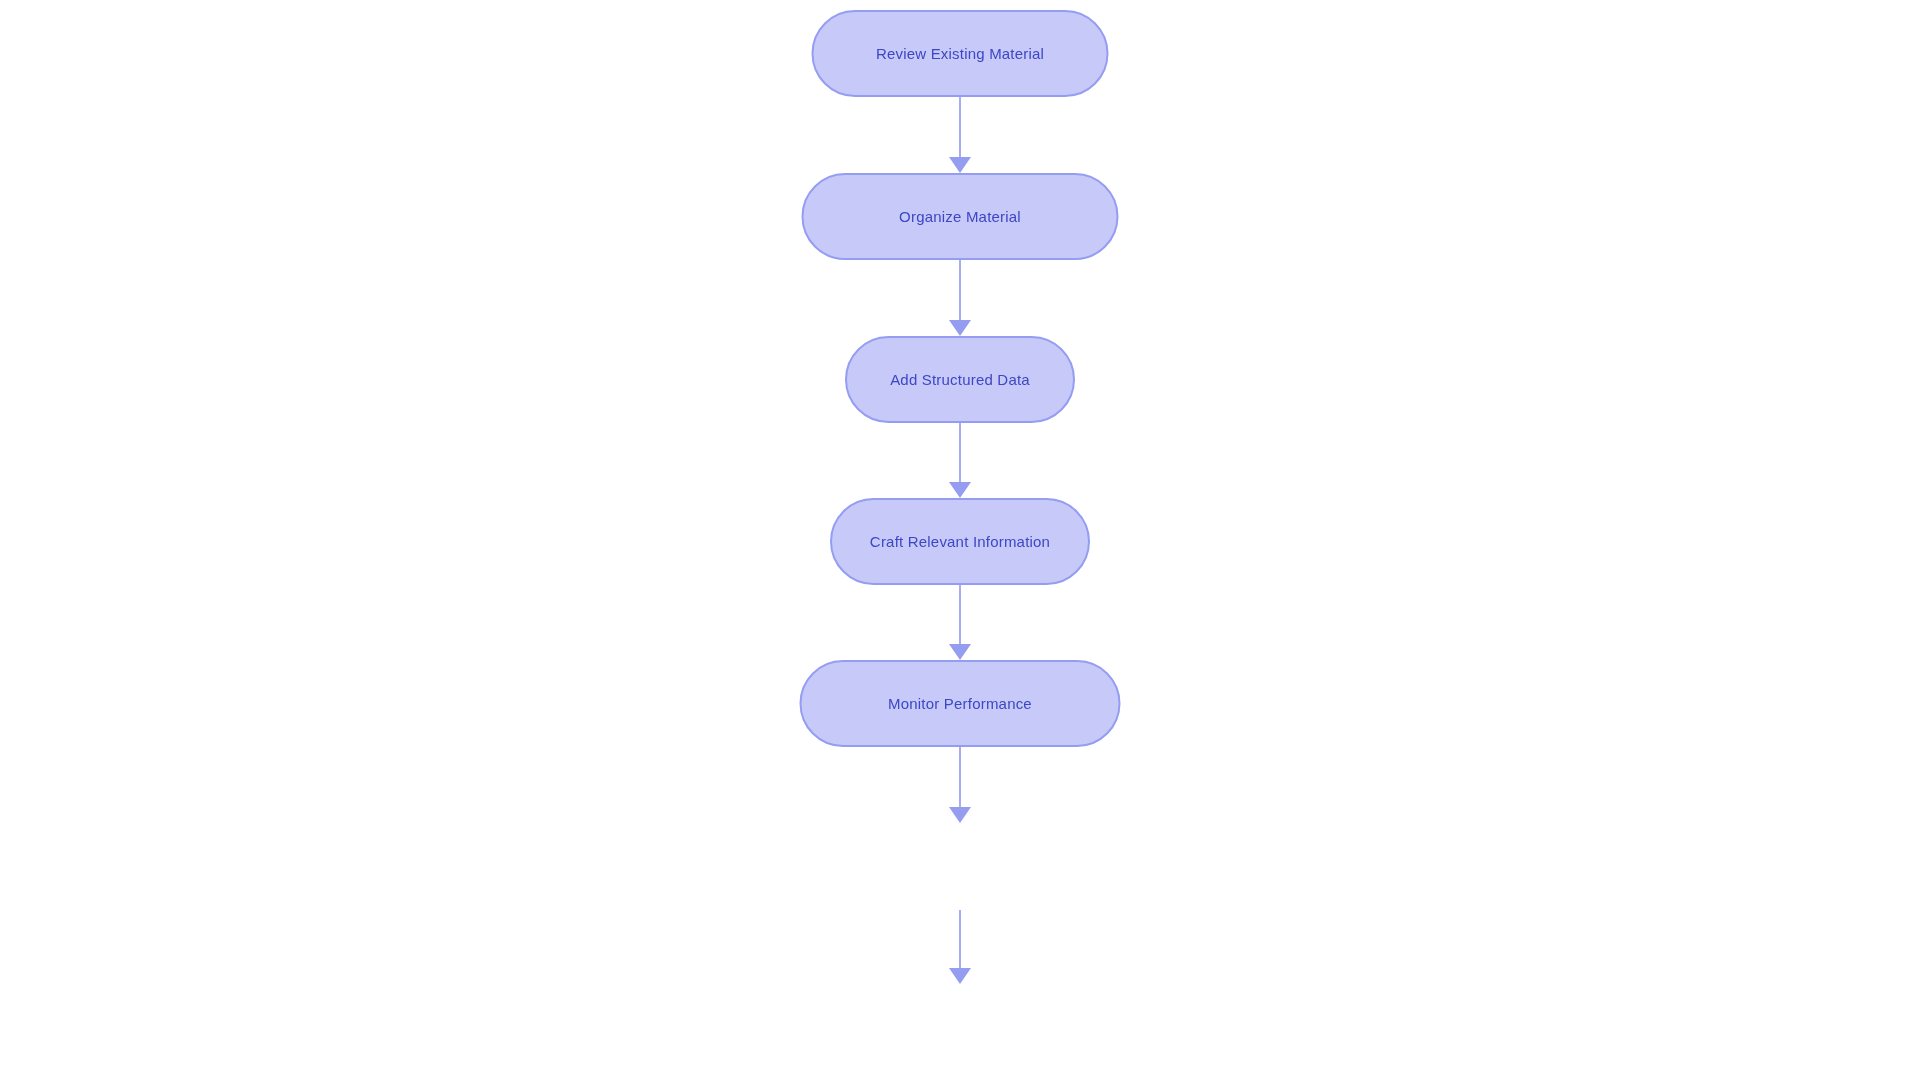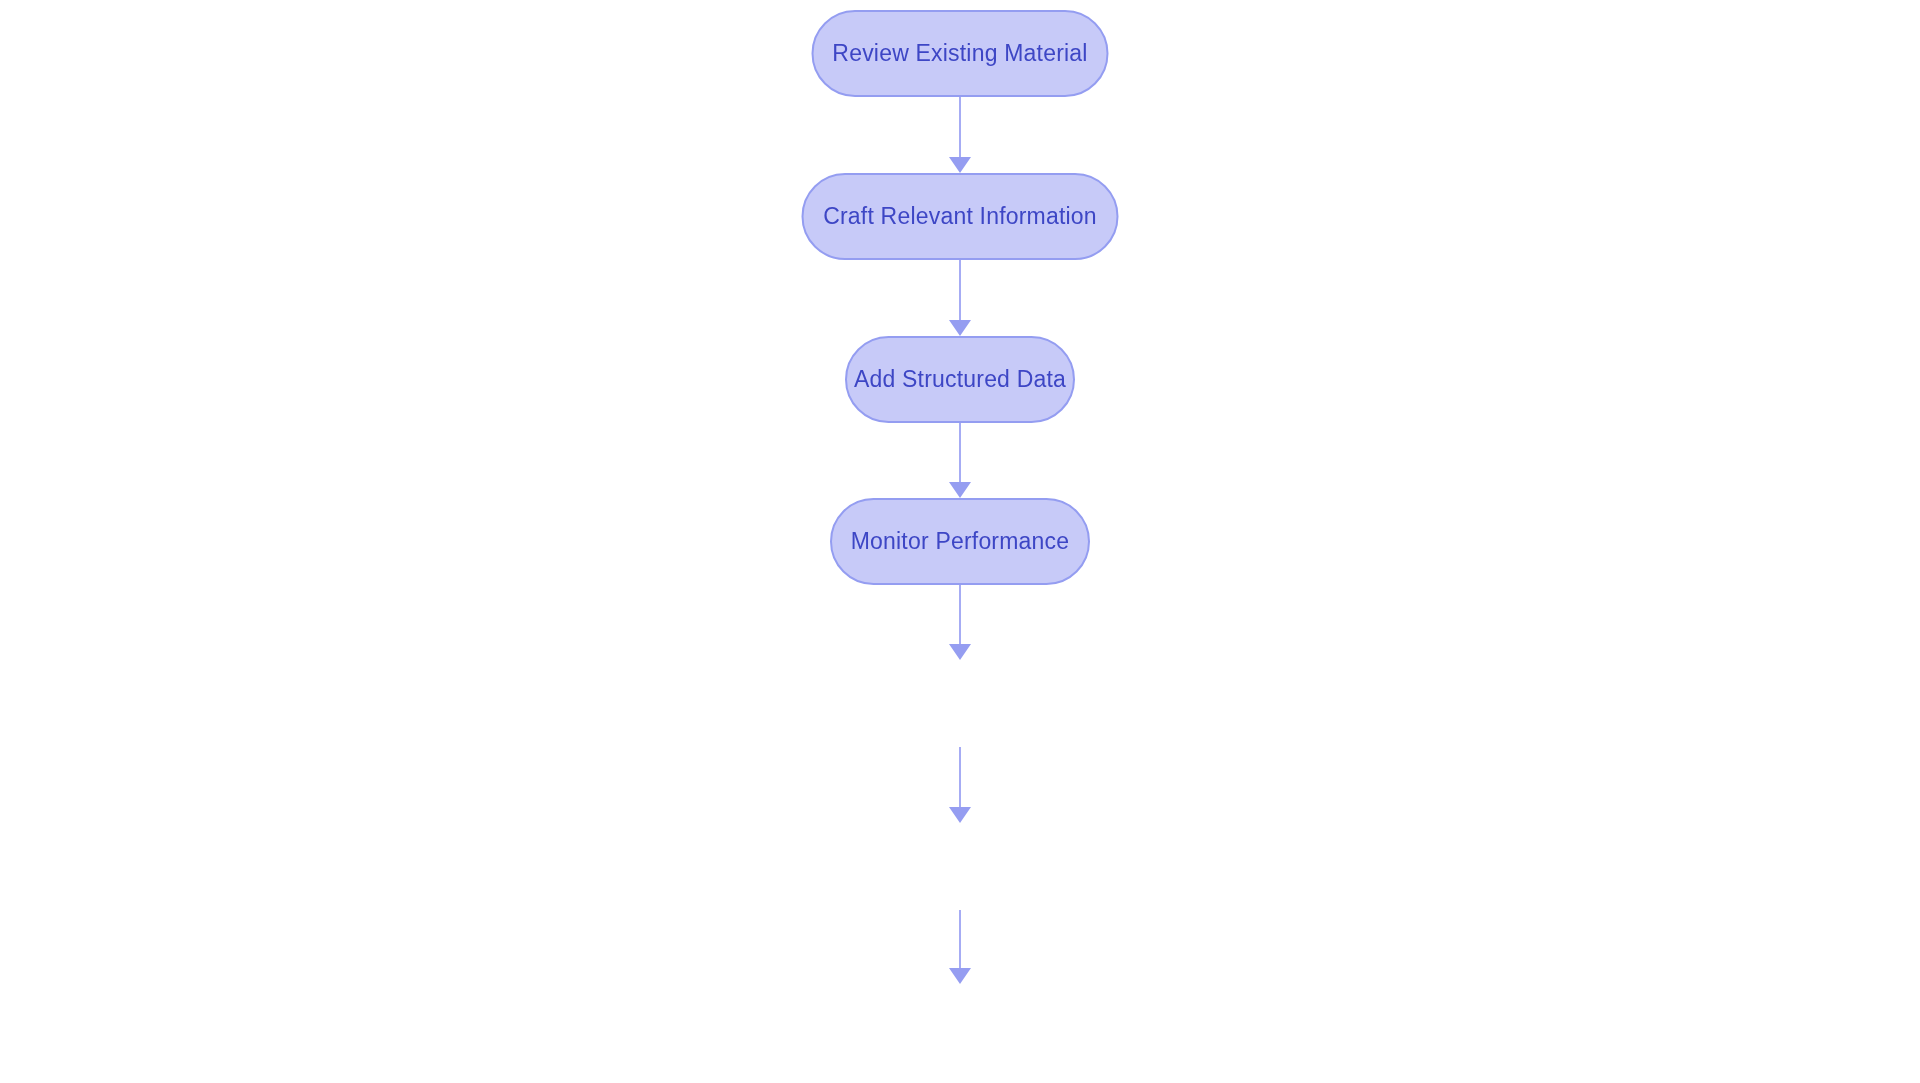--- a/index.html
+++ b/index.html
@@ -24,21 +24,21 @@
     transform: translateX(-50%);
     height: 87px;
     box-sizing: border-box;
     background: #c7caf8;
     border: 2px solid #949df1;
     border-radius: 44px;
     display: flex;
     align-items: center;
     justify-content: center;
     color: #3d46c5;
-    font-size: 23px;
+    font-size: 15px;
     font-weight: 500;
     letter-spacing: 0.2px;
     white-space: nowrap;
   }
   
   .flow-node:nth-of-type(1) { top: 10px;  width: 297px; }
   .flow-node:nth-of-type(2) { top: 173px; width: 317px; }
   .flow-node:nth-of-type(3) { top: 336px; width: 230px; }
   .flow-node:nth-of-type(4) { top: 498px; width: 260px; }
   .flow-node:nth-of-type(5) { top: 660px; width: 321px; }
@@ -72,22 +72,23 @@
   .arrow-4 { top: 585px; height: 75px; }
   .arrow-5 { top: 747px; height: 76px; }
   .arrow-6 { top: 910px; height: 74px; }
 </style>
 </head>
 <body>
 
 <div class="flowchart">
 
   <div class="flow-node">Review Existing Material</div>
+  <div class="flow-node">Organize Material</div>
+  <div class="flow-node">Add Structured Data</div>
   <div class="flow-node">Craft Relevant Information</div>
-  <div class="flow-node">Add Structured Data</div>
   <div class="flow-node">Monitor Performance</div>
 
   <div class="flow-arrow arrow-1">
     <div class="shaft"></div>
     <div class="head"></div>
   </div>
   <div class="flow-arrow arrow-2">
     <div class="shaft"></div>
     <div class="head"></div>
   </div>

